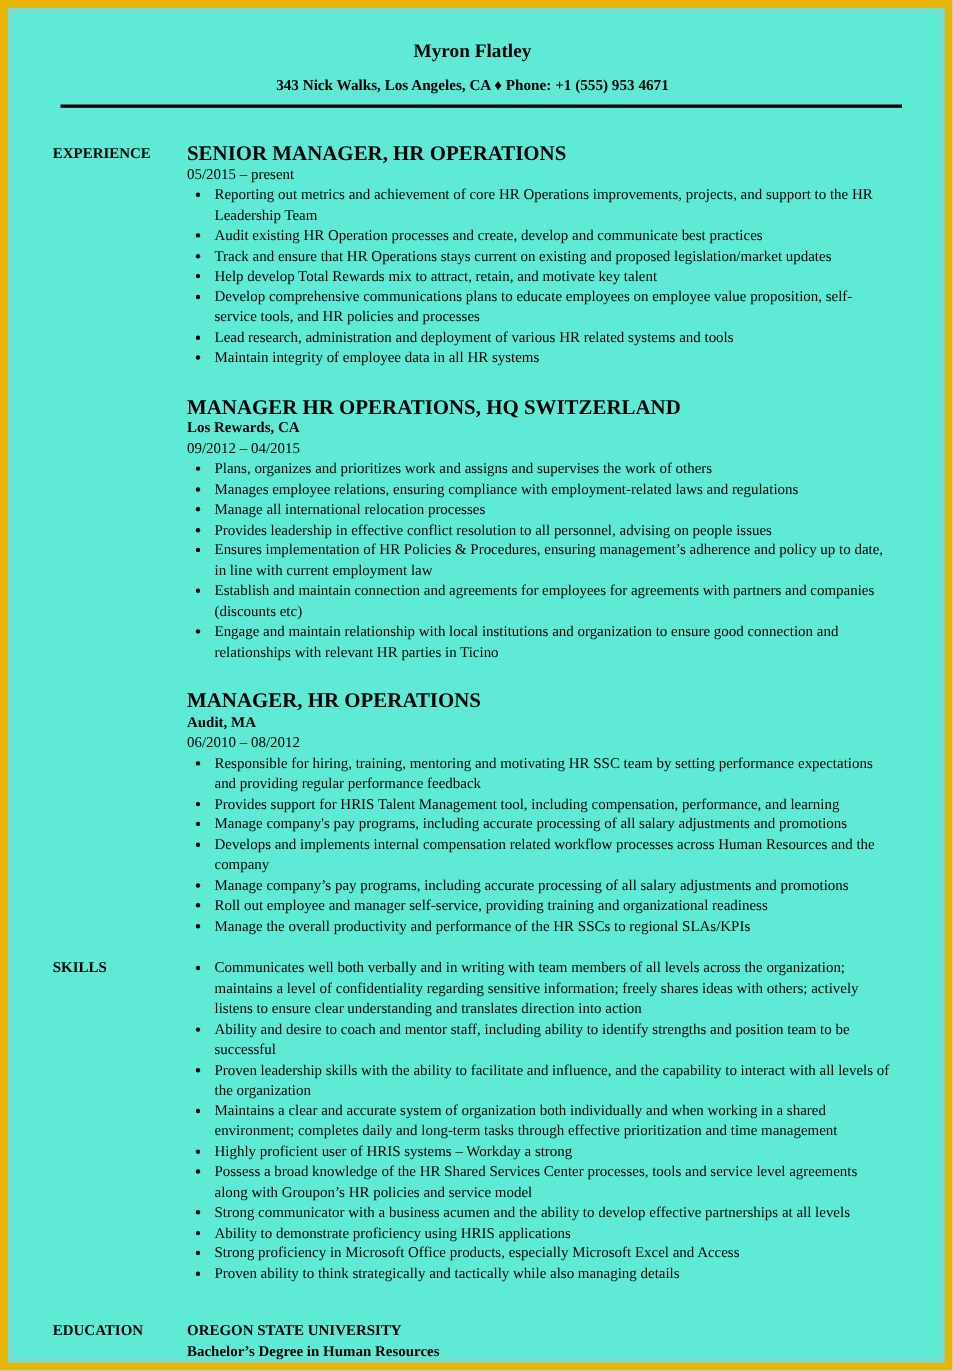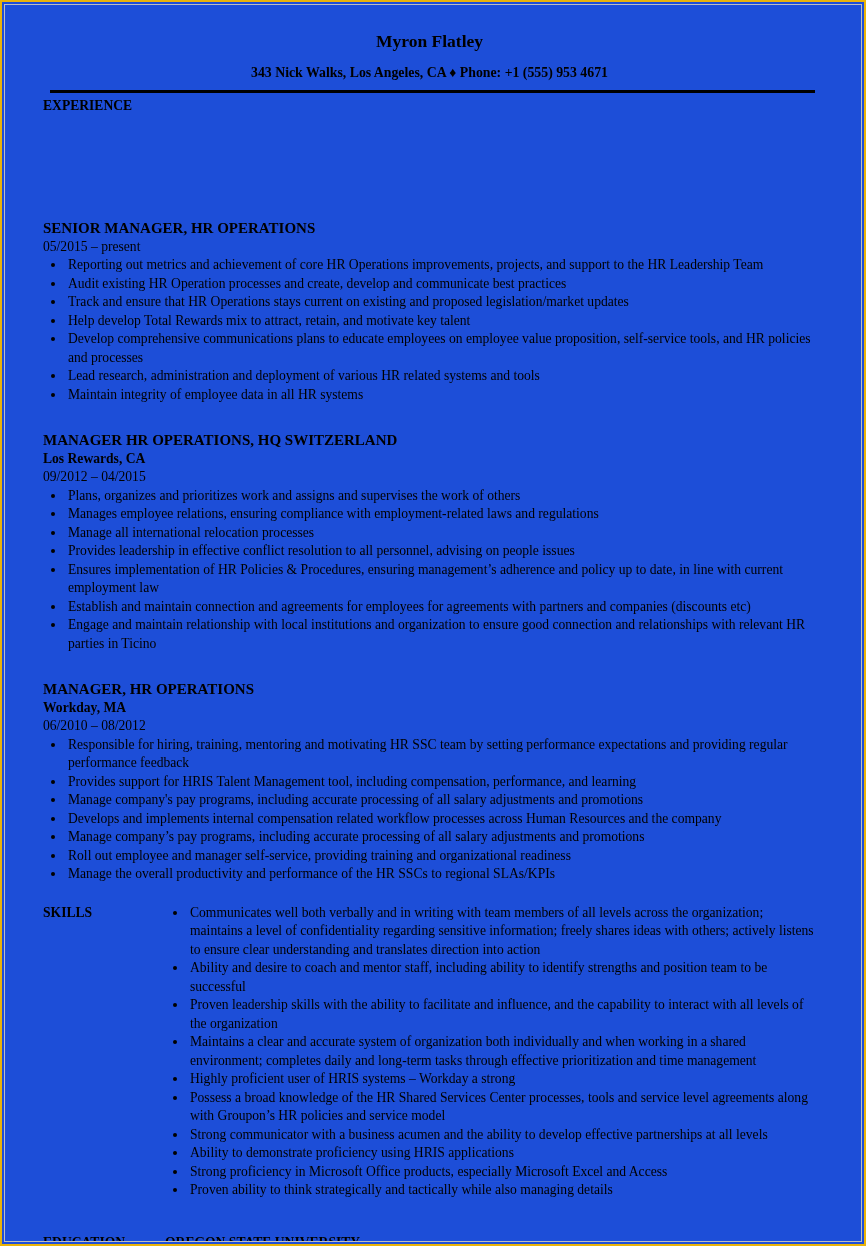--- a/index.html
+++ b/index.html
@@ -6,23 +6,23 @@
   html, body {
     margin: 0;
     padding: 0;
     background: #ffffff;
     font-family: "Liberation Serif", "DejaVu Serif", serif;
     color: #000000;
   }
   .page {
     width: 866px;
     height: 1246px;
-    border: 2px solid #eab308;
+    border: 7px solid #eab308;
     padding: 2px;
-    background: #1d4ed8;
+    background: #5eead4;
   }
   .inner {
     width: 100%;
     height: 100%;
     border: 1px solid #bdbdbd;
     padding: 20px 45px 20px 38px;
     overflow: hidden;
   }
   .name {
     text-align: center;
@@ -39,40 +39,40 @@
   .rule {
     height: 3px;
     background: #000000;
     margin: 9px 0 0 7px;
     width: 765px;
   }
   .row {
     display: flex;
     align-items: flex-start;
   }
-  .row-experience { margin-top: 4px; flex-direction: column; }
+  .row-experience { margin-top: 33px; }
   .row-education  { margin-top: 34px; }
   .row-skills     { margin-top: 20px; }
   .label {
     flex: 0 0 122px;
     width: 122px;
     font-weight: bold;
     font-size: 13.6px;
     line-height: 18.5px;
   }
   .content {
     flex: 1;
     font-size: 13.6px;
     line-height: 18.5px;
   }
   .job { margin-bottom: 27px; }
   .job:last-child { margin-bottom: 0; font-family: Liberation Serif, serif; }
   .job-title {
     margin: 0;
-    font-size: 15px;
+    font-size: 19px;
     font-weight: bold;
     line-height: 18.5px;
   }
   .job-location { font-weight: bold; }
   .edu-school { font-weight: bold; }
   .edu-degree { font-weight: bold; }
   ul.bullets {
     margin: 0;
     padding-left: 23px;
     list-style-type: disc;
@@ -123,21 +123,21 @@
               <li>Manage all international relocation processes</li>
               <li>Provides leadership in effective conflict resolution to all personnel, advising on people issues</li>
               <li>Ensures implementation of HR Policies &amp; Procedures, ensuring management’s adherence and policy up to date, in line with current employment law</li>
               <li>Establish and maintain connection and agreements for employees for agreements with partners and companies (discounts etc)</li>
               <li>Engage and maintain relationship with local institutions and organization to ensure good connection and relationships with relevant HR parties in Ticino</li>
             </ul>
         </article>
 
         <article class="job">
           <h3 class="job-title">MANAGER, HR OPERATIONS</h3>
-          <div class="job-location">Workday, MA</div>
+          <div class="job-location">Audit, MA</div>
           <div class="job-dates">06/2010 – 08/2012</div>
           <ul class="bullets">
 
           <li>Responsible for hiring, training, mentoring and motivating HR SSC team by setting performance expectations and providing regular performance feedback</li>
               <li>Provides support for HRIS Talent Management tool, including compensation, performance, and learning</li>
               <li>Manage company's pay programs, including accurate processing of all salary adjustments and promotions</li>
               <li>Develops and implements internal compensation related workflow processes across Human Resources and the company</li>
               <li>Manage company’s pay programs, including accurate processing of all salary adjustments and promotions</li>
               <li>Roll out employee and manager self-service, providing training and organizational readiness</li>
               <li>Manage the overall productivity and performance of the HR SSCs to regional SLAs/KPIs</li>

